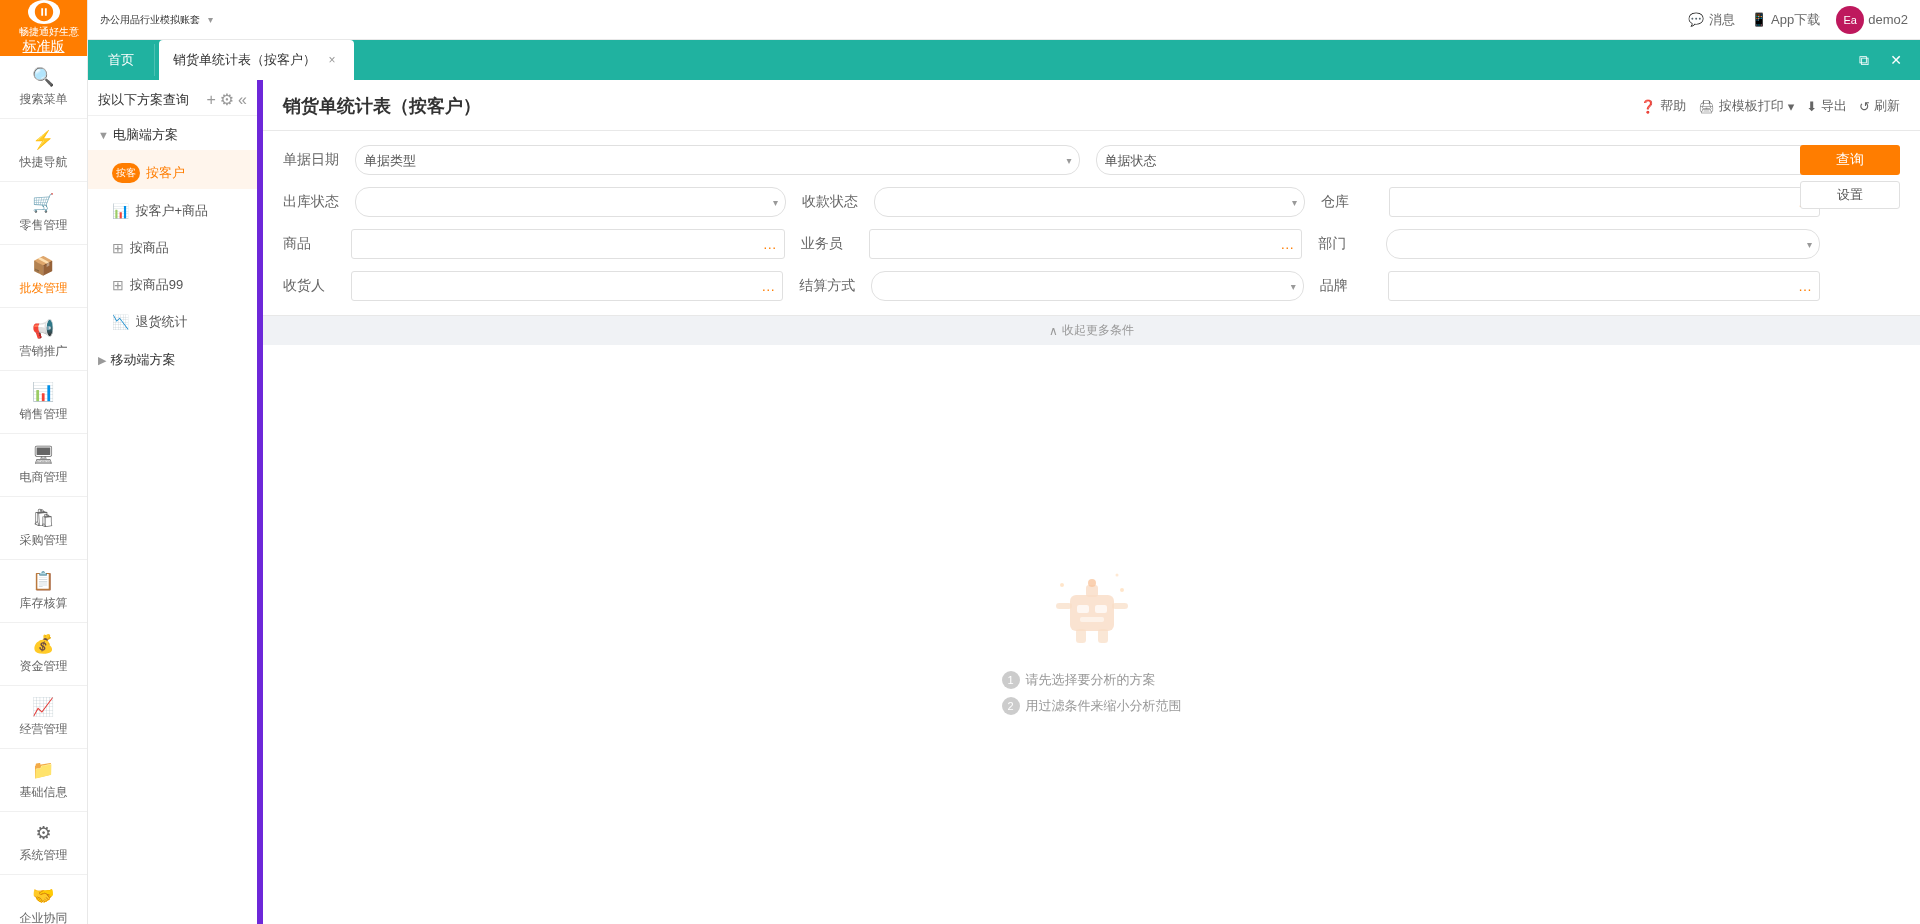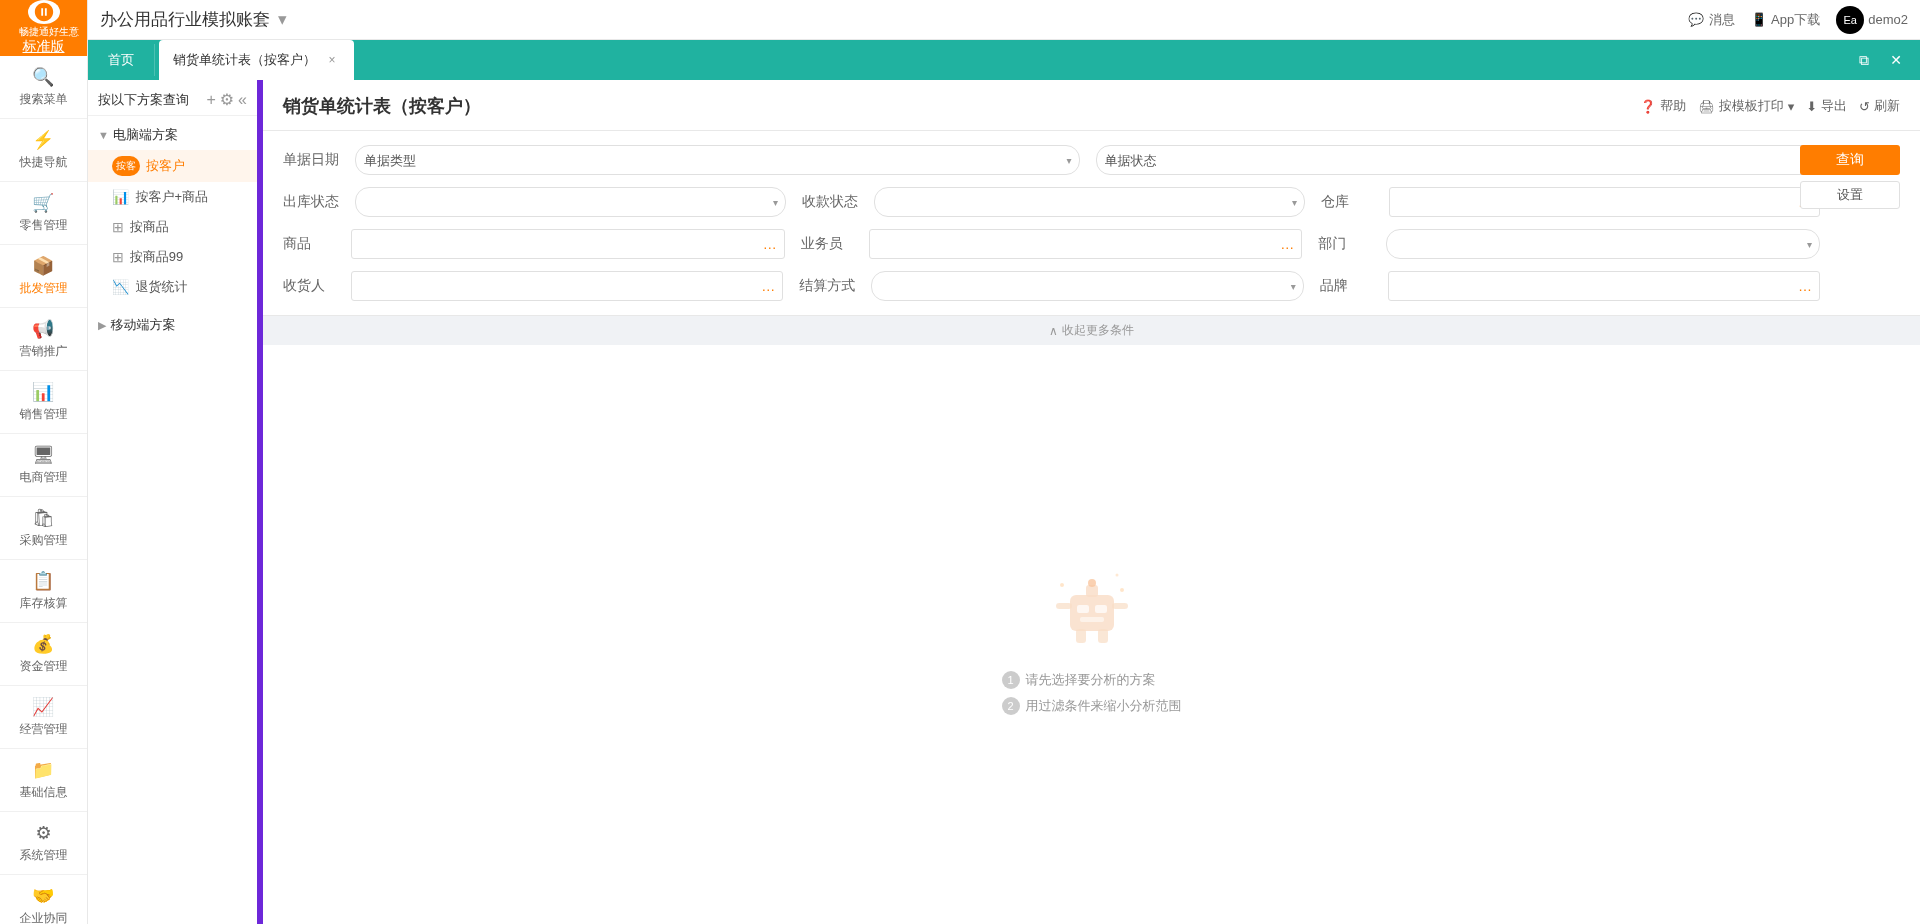--- a/index.html
+++ b/index.html
@@ -69,40 +69,40 @@
       display: flex;
       align-items: center;
       padding: 0 12px;
       justify-content: space-between;
     }
     .topbar-left {
       display: flex;
       align-items: center;
       gap: 8px;
       color: #333;
-      font-size: 17px;
+      font-size: 10px;
     }
     .topbar-right {
       display: flex;
       align-items: center;
       gap: 16px;
       color: #666;
       font-size: 13px;
     }
     .topbar-right .tr-item {
       display: flex;
       align-items: center;
       gap: 4px;
       cursor: pointer;
     }
     .avatar {
       width: 28px;
       height: 28px;
       border-radius: 50%;
-      background: #000000;
+      background: #be185d;
       color: #fff;
       display: flex;
       align-items: center;
       justify-content: center;
       font-size: 11px;
     }
 
     
     .tabbar {
       height: 40px;
@@ -212,21 +212,21 @@
       align-items: center;
       padding: 6px 10px;
       color: #333;
       font-size: 13px;
       cursor: pointer;
     }
     .scheme-group-header .arrow { margin-right: 4px; color: #999; font-size: 11px; }
     .scheme-item {
       display: flex;
       align-items: center;
-      padding: 6px 10px 6px 24px;
+      padding: 13px 10px 6px 24px;
       color: #555;
       font-size: 13px;
       cursor: pointer;
       gap: 6px;
     }
     .scheme-item.active { color: #ff7d00; background: #fff5ec; }
     .scheme-item .s-badge {
       width: 28px;
       height: 20px;
       border-radius: 10px;

